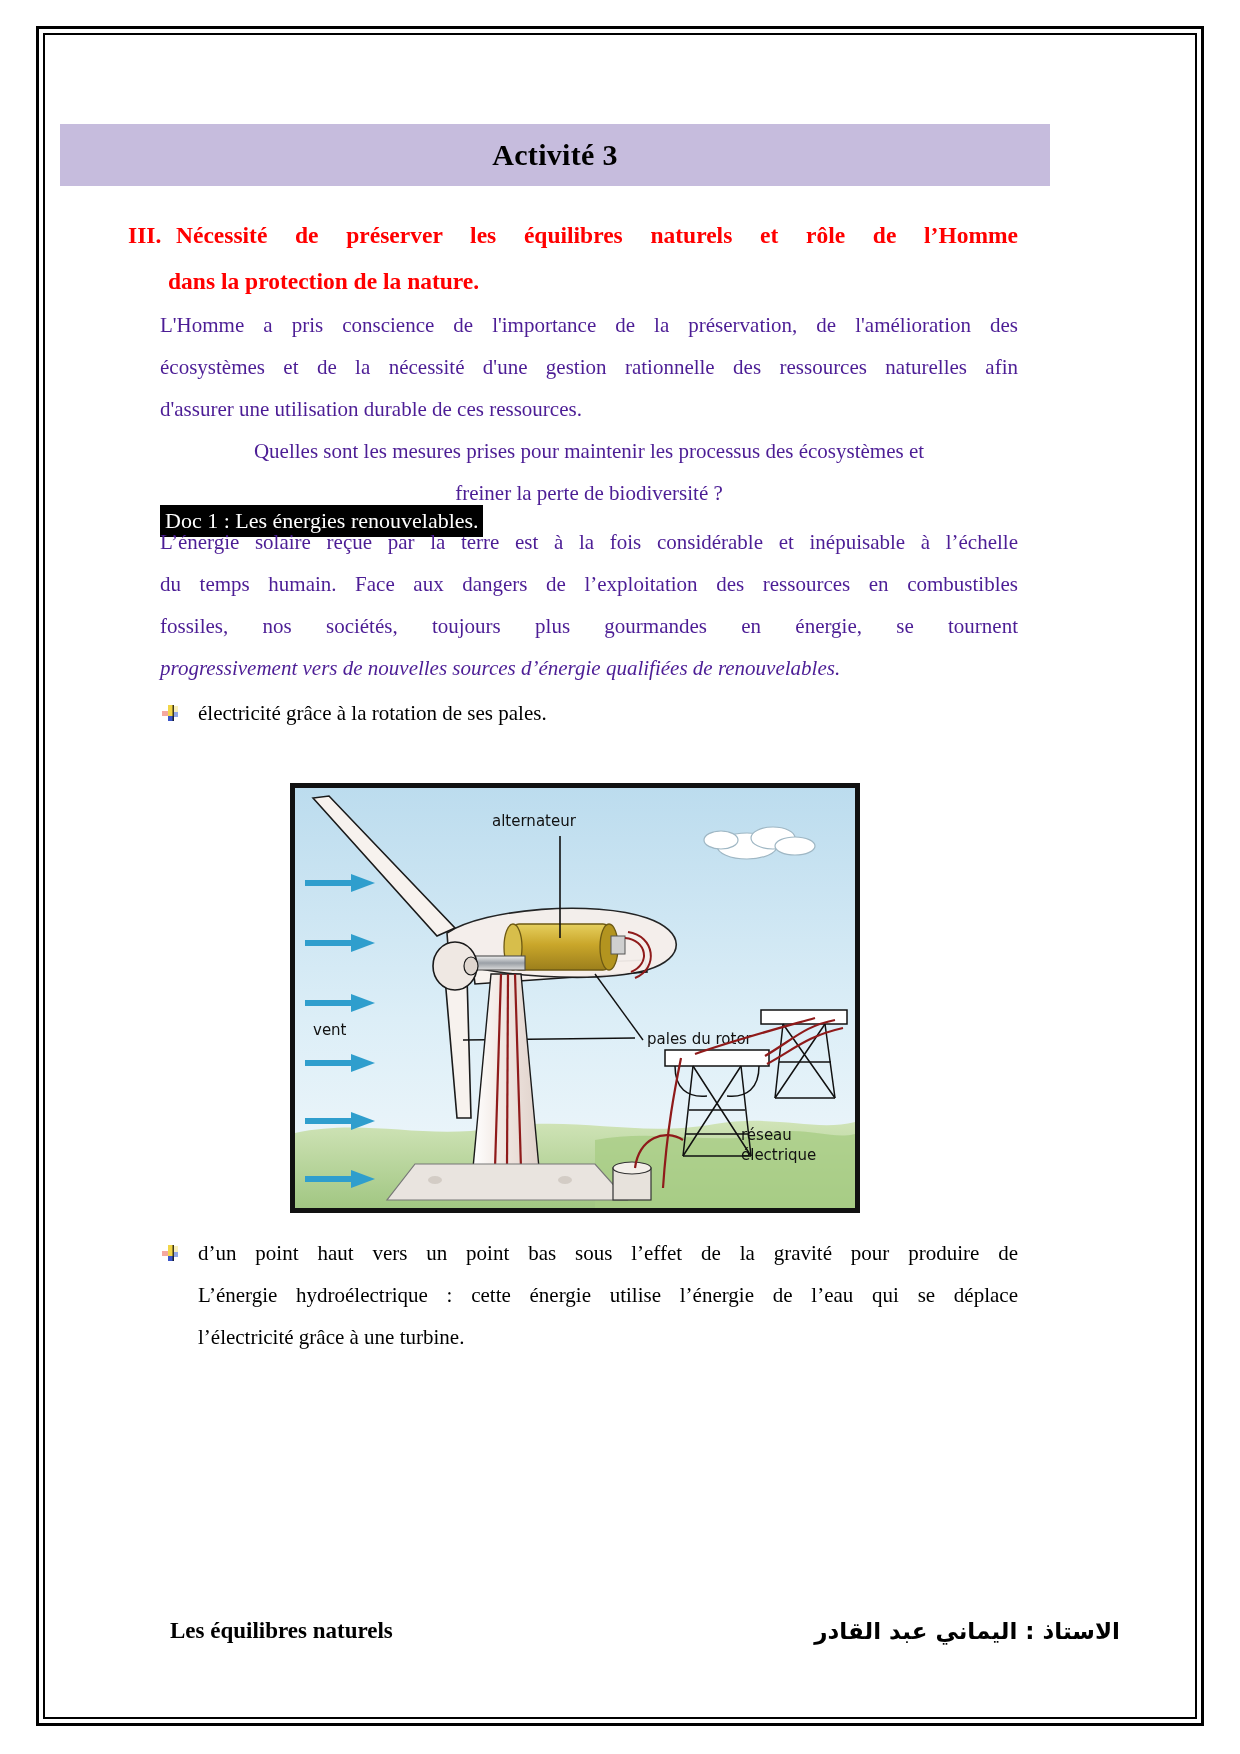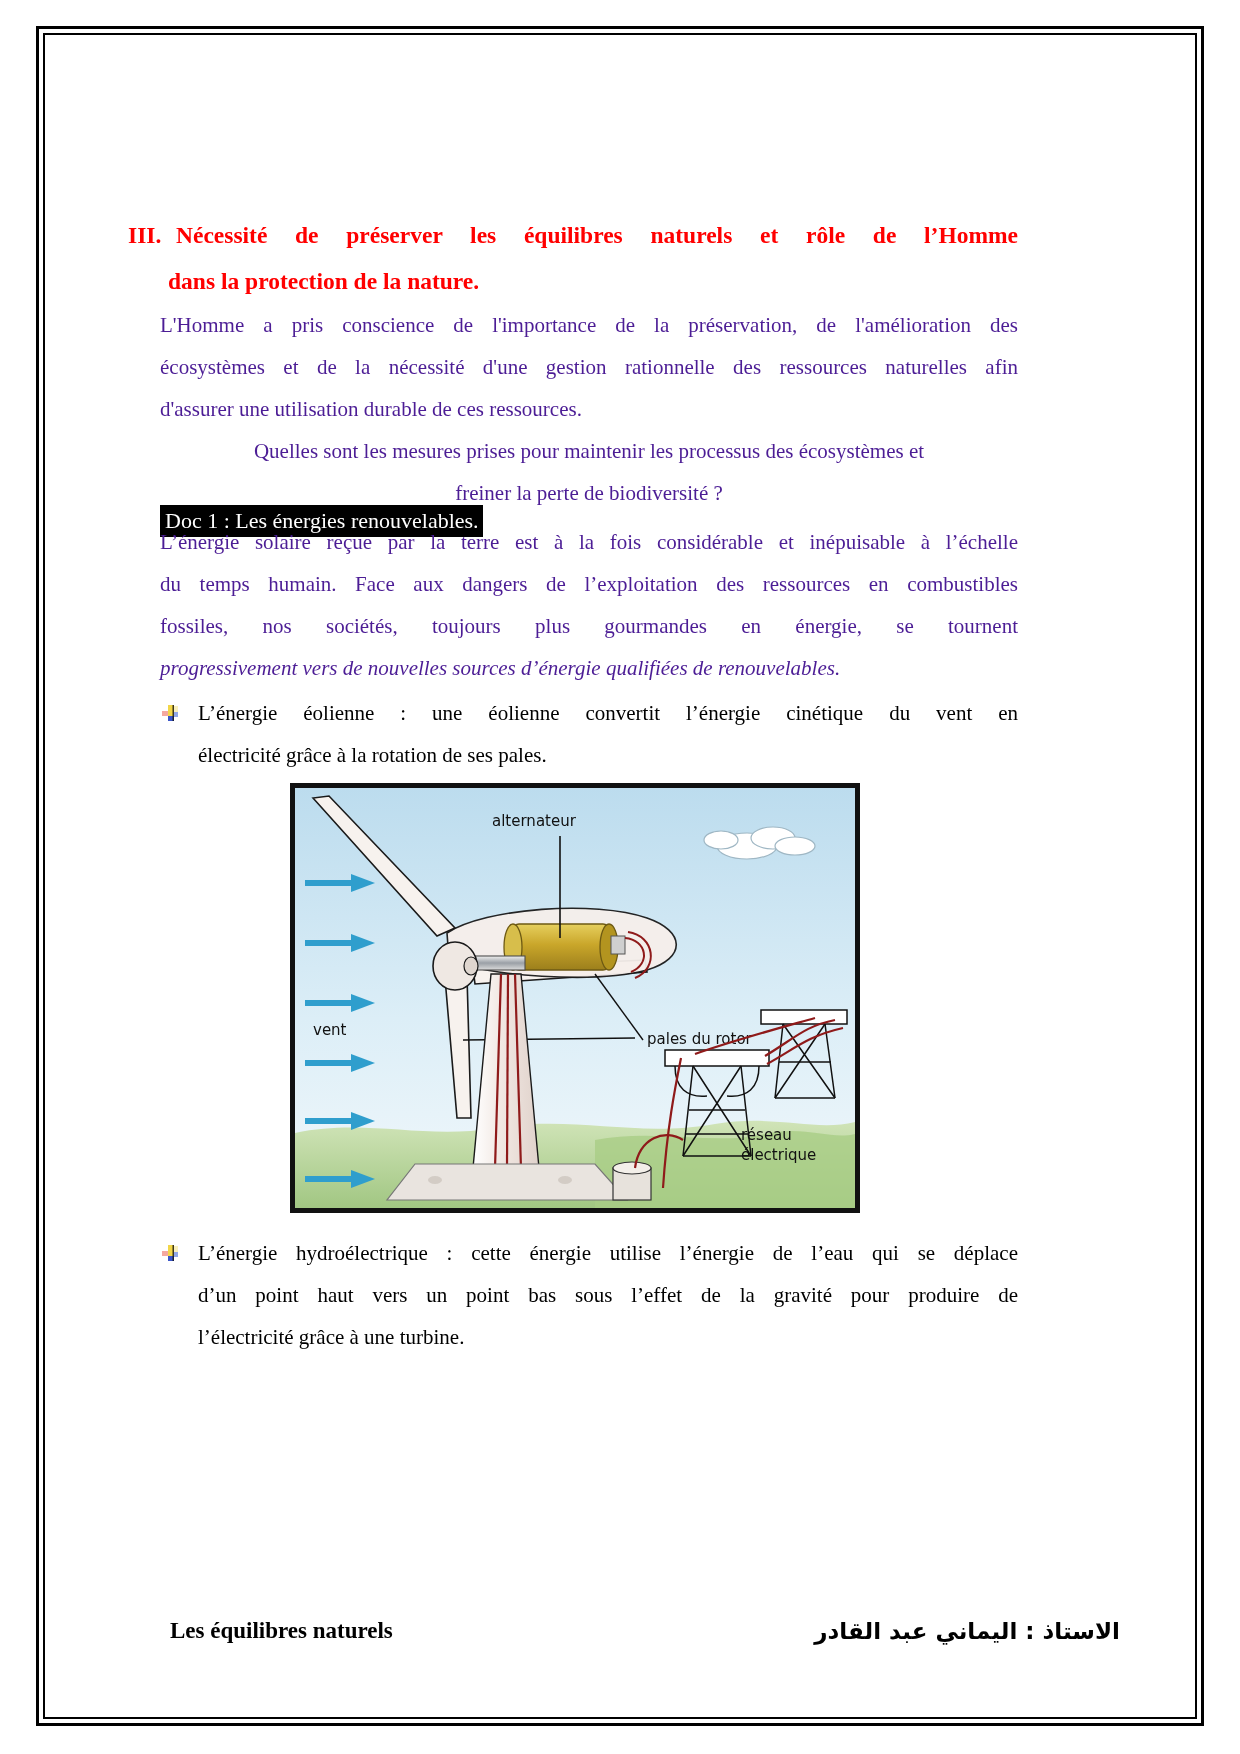--- a/index.html
+++ b/index.html
@@ -215,20 +215,23 @@
   }
 </style>
 </head>
 <body>
 
 <div class="page-outer-border"></div>
 <div class="page-inner-border"></div>
 
 <div class="content">
 
+  <div class="title-banner">
+    <span class="title-text">Activité 3</span>
+  </div>
 
   <div class="section-heading">
     <span class="heading-line1"><span class="num">III.</span><span>Nécessité de préserver les équilibres naturels et rôle de l’Homme</span></span>
     <span class="heading-line2">dans la protection de la nature.</span>
   </div>
 
   <div class="para" id="intro-para">
     <span class="l1">L'Homme a pris conscience de l'importance de la préservation, de l'amélioration des</span>
     <span class="l2">écosystèmes et de la nécessité d'une gestion rationnelle des ressources naturelles afin</span>
     <span class="l3">d'assurer une utilisation durable de ces ressources.</span>
@@ -252,21 +255,20 @@
     <svg class="bullet-glyph" viewBox="0 0 16 16">
       <rect x="6" y="0" width="6" height="6" fill="#f2d648"></rect>
       <rect x="12" y="1" width="4" height="6" fill="#faf0bc"></rect>
       <rect x="0" y="6" width="6" height="5" fill="#f4a8a0"></rect>
       <rect x="6" y="6" width="6" height="5" fill="#f2d648"></rect>
       <rect x="6" y="11" width="6" height="5" fill="#3a55c8"></rect>
       <rect x="12" y="7" width="4" height="5" fill="#8fa6e8"></rect>
       <rect x="10.6" y="0" width="1.2" height="16" fill="#111"></rect>
     </svg>
     <span class="bullet-text">
-      <span class="bl">L’énergie éolienne : une éolienne convertit l’énergie cinétique du vent en</span>
       <span class="bl last">électricité grâce à la rotation de ses pales.</span>
     </span>
   </div>
 
   <div class="figure">
     <svg width="560" height="420" viewBox="0 0 560 420">
       <defs>
         <linearGradient id="skyGrad" x1="0" y1="0" x2="0" y2="1">
           <stop offset="0%" stop-color="#bcdcee"></stop>
           <stop offset="55%" stop-color="#dceef7"></stop>
@@ -413,22 +415,22 @@
     <svg class="bullet-glyph" viewBox="0 0 16 16">
       <rect x="6" y="0" width="6" height="6" fill="#f2d648"></rect>
       <rect x="12" y="1" width="4" height="6" fill="#faf0bc"></rect>
       <rect x="0" y="6" width="6" height="5" fill="#f4a8a0"></rect>
       <rect x="6" y="6" width="6" height="5" fill="#f2d648"></rect>
       <rect x="6" y="11" width="6" height="5" fill="#3a55c8"></rect>
       <rect x="12" y="7" width="4" height="5" fill="#8fa6e8"></rect>
       <rect x="10.6" y="0" width="1.2" height="16" fill="#111"></rect>
     </svg>
     <span class="bullet-text">
+      <span class="bl">d’un point haut vers un point bas sous l’effet de la gravité pour produire de</span>
       <span class="bl">L’énergie hydroélectrique : cette énergie utilise l’énergie de l’eau qui se déplace</span>
-      <span class="bl">d’un point haut vers un point bas sous l’effet de la gravité pour produire de</span>
       <span class="bl last">l’électricité grâce à une turbine.</span>
     </span>
   </div>
 
   <div class="footer">
     <span class="footer-left">Les équilibres naturels</span>
     <span class="footer-right">الاستاذ : اليماني عبد القادر</span>
   </div>
 
 </div>

